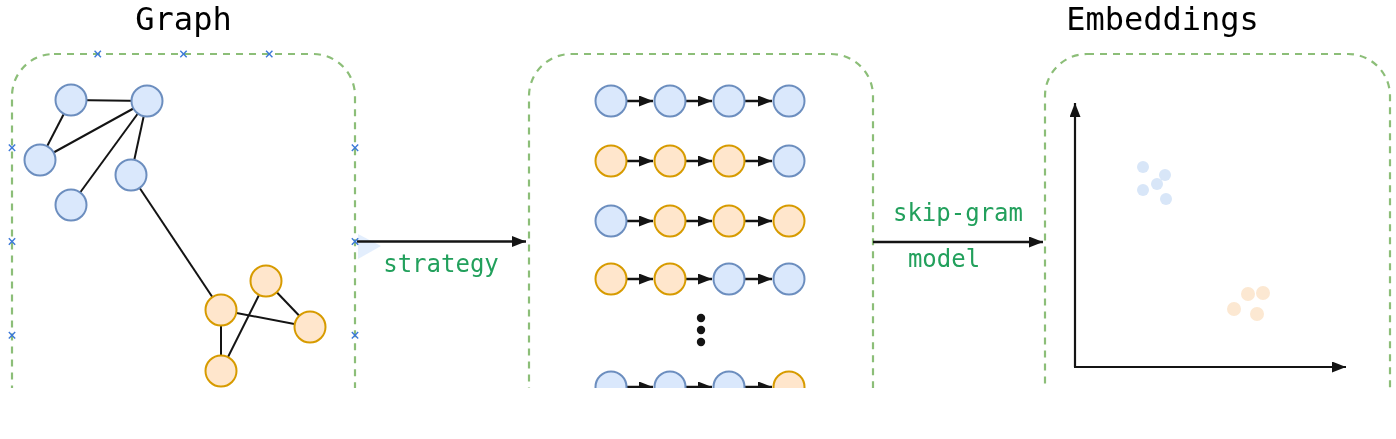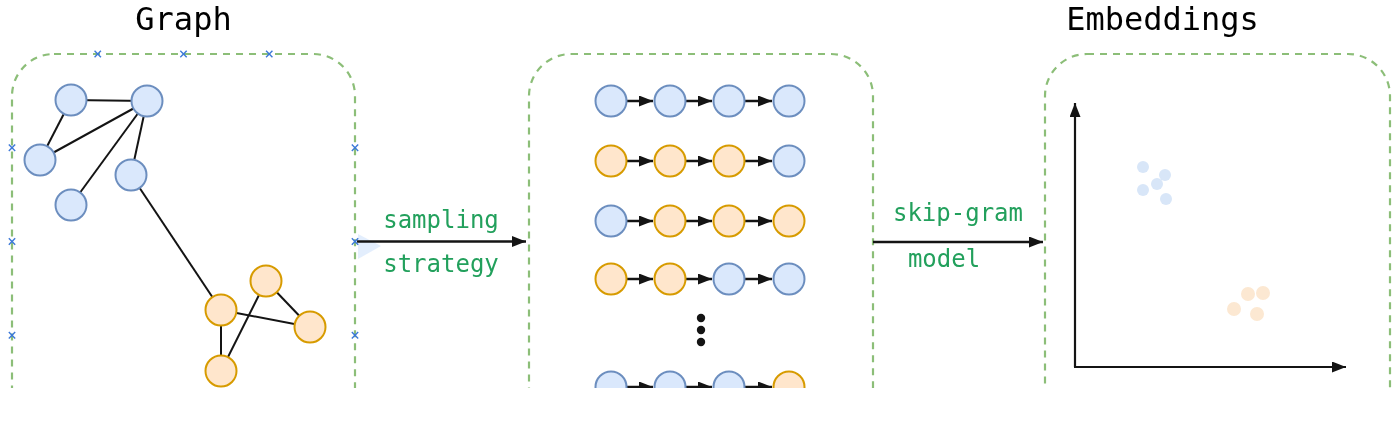--- a/index.html
+++ b/index.html
@@ -158,18 +158,17 @@
       </g>
       <g>
         <line x1="351.8" y1="332.05" x2="358.2" y2="338.45" stroke="#3b78d8" stroke-width="1.4"></line>
         <line x1="351.8" y1="338.45" x2="358.2" y2="332.05" stroke="#3b78d8" stroke-width="1.4"></line>
       </g>
     </svg>
 
   <div class="panel-title" id="title-graph">Graph</div>
   <div class="panel-title" id="title-embeddings">Embeddings</div>
 
-  <div class="arrow-label" id="lbl-sampling-1">sampling</div>
   <div class="arrow-label" id="lbl-sampling-2">strategy</div>
   <div class="arrow-label" id="lbl-skipgram-1">skip-gram</div>
   <div class="arrow-label" id="lbl-skipgram-2">model</div>
 
 </div>
 
 </body></html>

